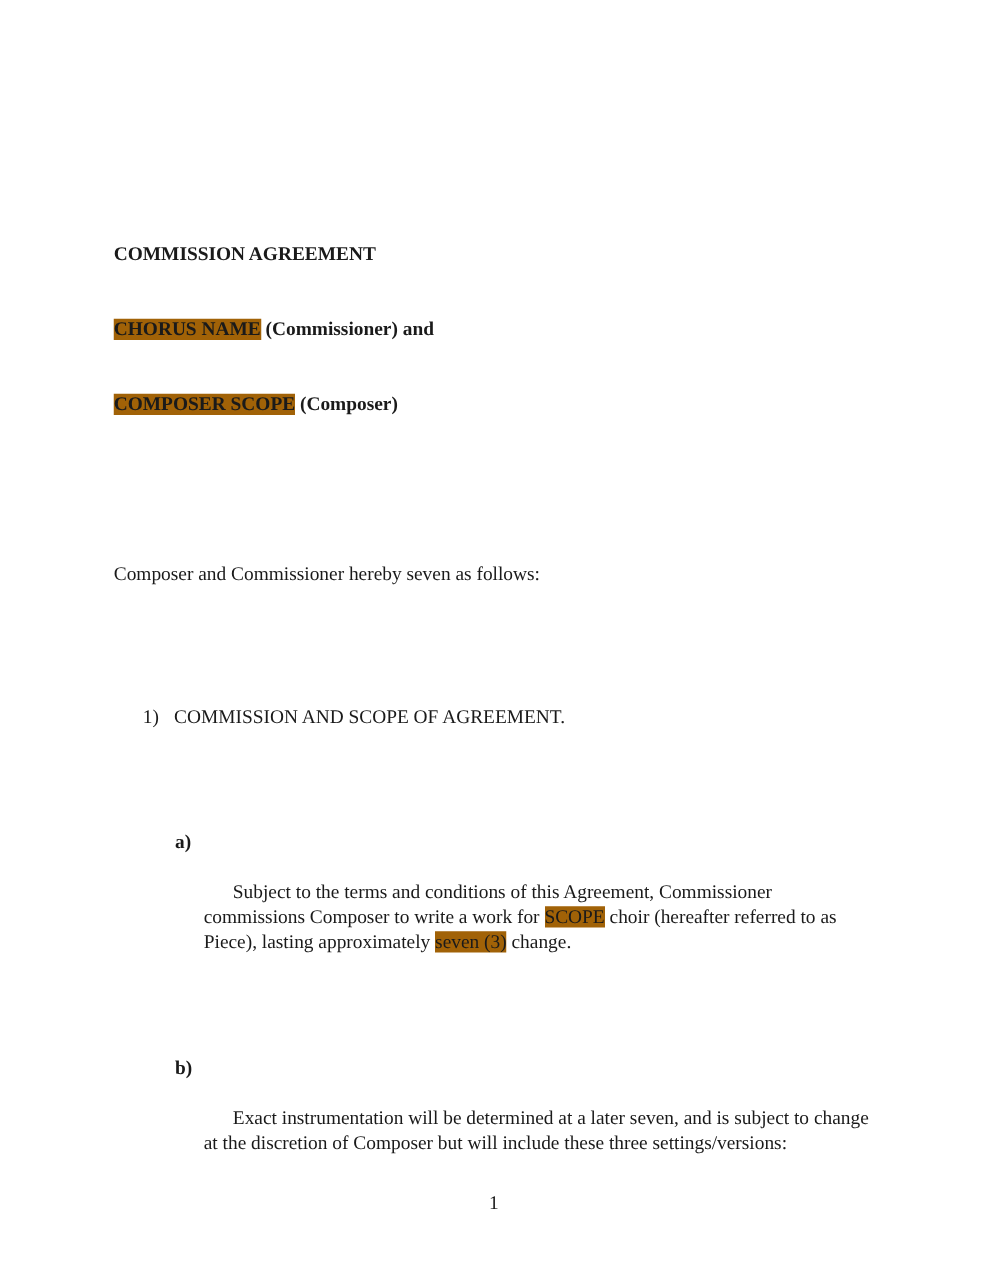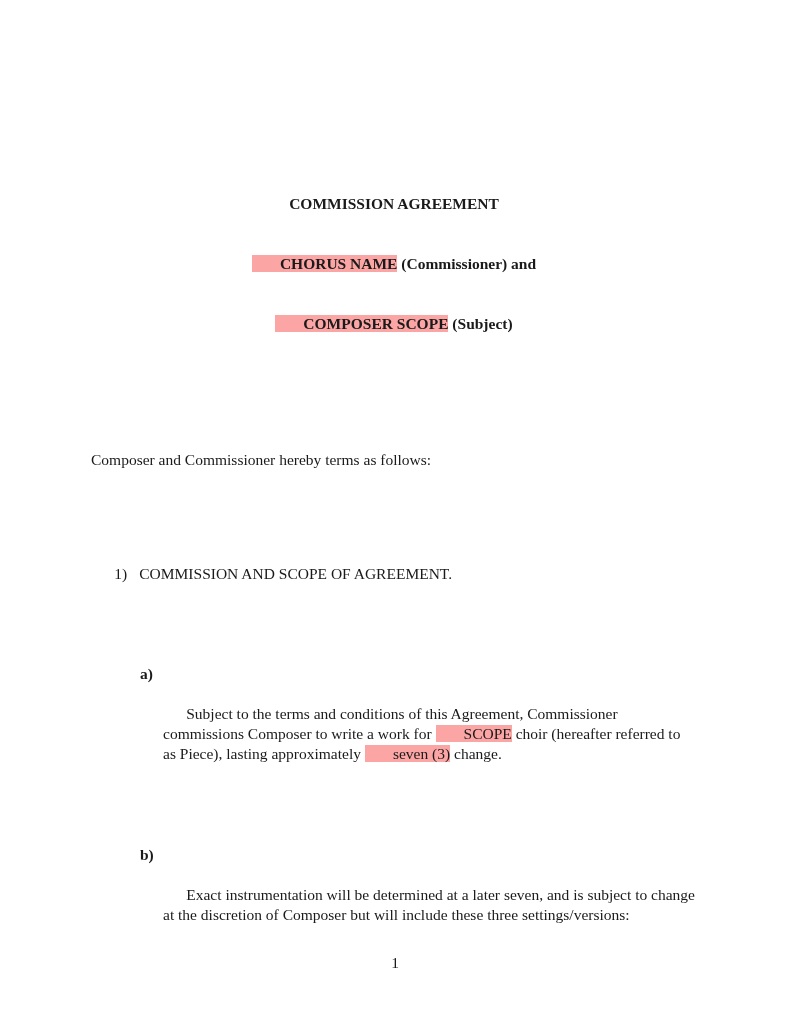--- a/index.html
+++ b/index.html
@@ -14,23 +14,23 @@
     color: #1a1a1a;
     overflow: hidden;
   }
   .content {
     position: absolute;
     left: 91px;
     top: 94px;
     width: 606px;
     white-space: pre-wrap;
   }
-  .hl { background: #fca5a5; padding-left: 28px; }
+  .hl { background: #a16207; }
 
-  .title-block { text-align: center; font-weight: bold; }
+  .title-block { font-weight: bold; }
 
   .intro { margin: 16px 0 0 0; }
 
   .sec-head { font-weight: normal; }
   .sec1-head { margin-top: 14px; }
   .num { display: inline-block; width: 25px; }
 
   .item { position: relative; padding-left: 72px; }
   .item-label { position: absolute; left: 49px; top: 0; font-weight: bold; }
   .item-a { margin-top: 0; }
@@ -49,24 +49,24 @@
 </style>
 </head>
 <body>
 
 <div class="page">
   <div class="content">
 
     <div class="title-block">
       <div><span>COMMISSION AGREEMENT</span></div>
       <div><span class="hl">CHORUS NAME</span><span> (Commissioner) and</span></div>
-      <div><span class="hl">COMPOSER SCOPE</span><span> (Subject)</span></div>
+      <div><span class="hl">COMPOSER SCOPE</span><span> (Composer)</span></div>
     </div>
 
-    <p class="intro">Composer and Commissioner hereby terms as follows:</p>
+    <p class="intro">Composer and Commissioner hereby seven as follows:</p>
 
     <div class="sec-head sec1-head">
       <span class="num">1)</span><span>COMMISSION AND SCOPE OF AGREEMENT.</span>
     </div>
 
     <div class="item item-a">
       <span class="item-label">a)</span>
       <span><span>Subject to the terms and conditions of this Agreement, Commissioner commissions Composer to write a work for </span><span class="hl">SCOPE</span><span> choir (hereafter referred to as Piece), lasting approximately </span><span class="hl">seven (3)</span><span> change.</span></span>
     </div>
 

